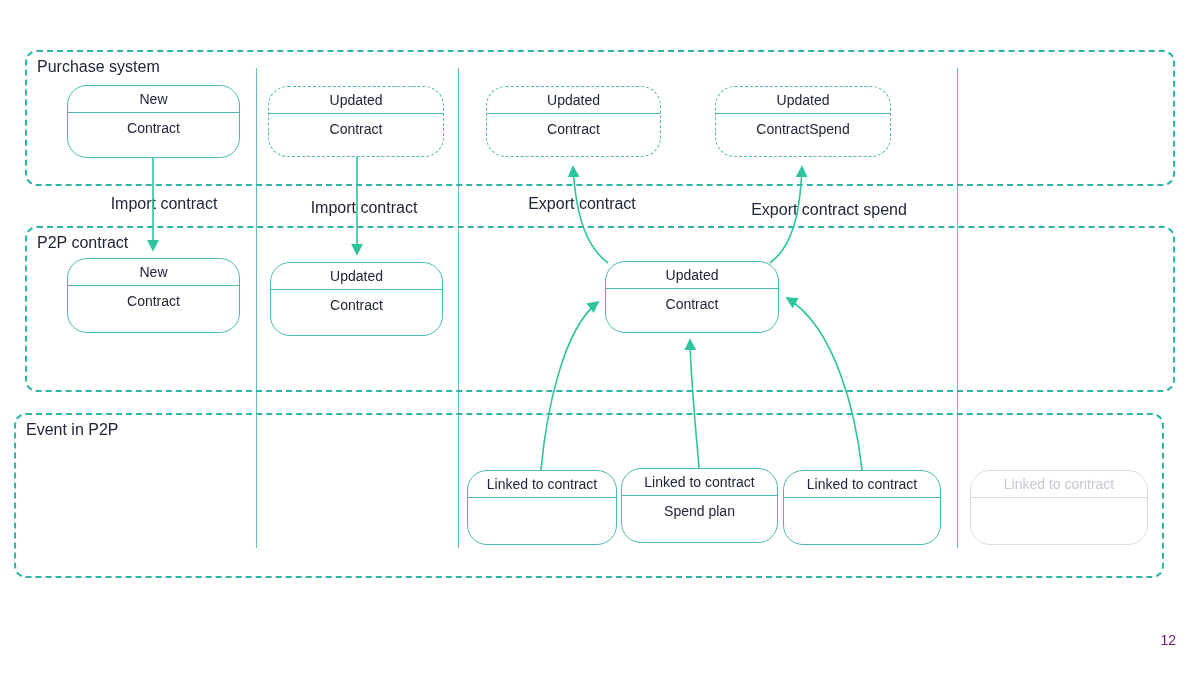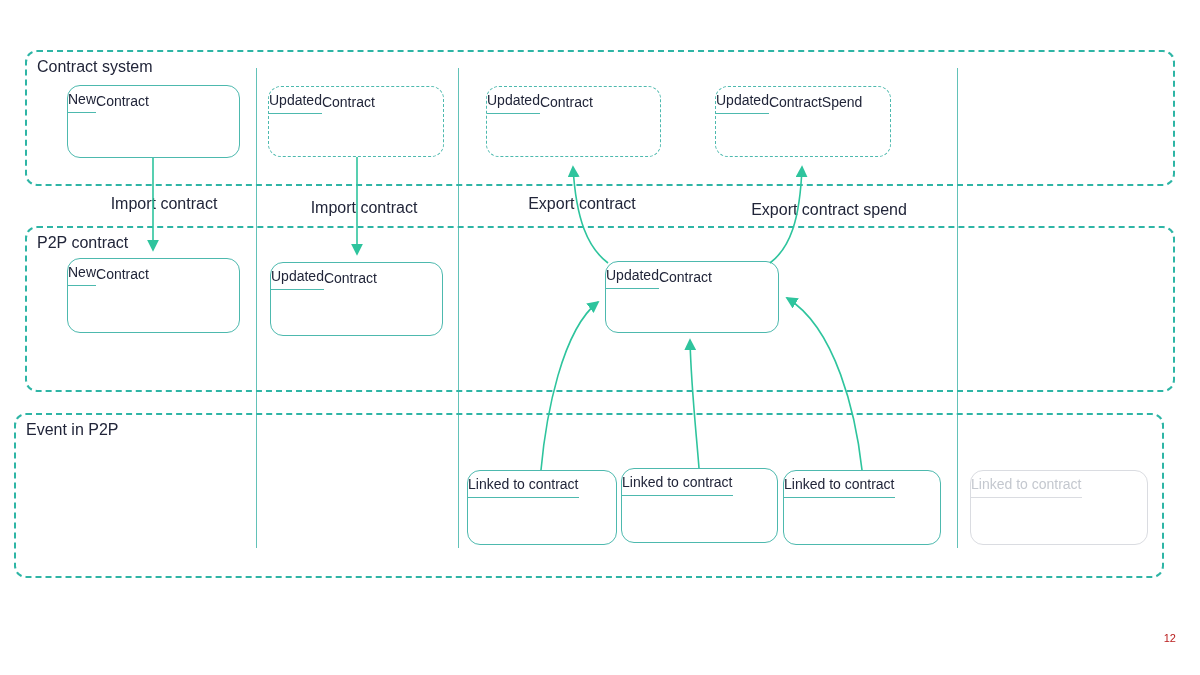--- a/index.html
+++ b/index.html
@@ -6,45 +6,45 @@
   .stage{
     position:relative;width:1200px;height:675px;background:#ffffff;overflow:hidden;
     font-family:"Liberation Sans", sans-serif;color:#212539;
   }
   
   .vline{position:absolute;top:68px;height:480px;width:1px;background:#62c2b8;z-index:0;}
   
   .lane{position:absolute;border:2px dashed #2eb5a5;border-radius:12px;background:transparent;z-index:1;box-sizing:border-box;}
   .lane-label{position:absolute;left:10px;top:6px;font-size:16px;color:#212539;white-space:nowrap;}
   
-  .node{position:absolute;border-radius:13px;background:#ffffff;z-index:2;box-sizing:border-box;
-        border:1.5px solid #4db9ae;display:flex;flex-direction:row;font-size:14px;}
+  .node{position:absolute;border-radius:20px;background:#ffffff;z-index:2;box-sizing:border-box;
+        border:1.5px solid #4db9ae;display:flex;flex-direction:column;font-size:14px;}
   .node.dashed{border-style:dashed;}
   .node.disabled{border-color:#dadce1;color:#c4c8cf;}
   .node-header{height:26px;display:flex;align-items:center;justify-content:center;
                border-bottom:1px solid #4db9ae;white-space:nowrap;}
   .node.disabled .node-header{border-bottom-color:#dadce1;}
   .node-body{flex:0 0 auto;height:30px;display:flex;align-items:center;justify-content:center;white-space:nowrap;}
   
   .flow-label{position:absolute;transform:translateX(-50%);font-size:16px;color:#212539;white-space:nowrap;z-index:2;}
   
   .arrows{position:absolute;left:0;top:0;z-index:3;pointer-events:none;}
-  .page-number{position:absolute;right:24px;top:632px;font-size:11px;color:#b91c1c;z-index:2;}
+  .page-number{position:absolute;right:24px;top:632px;font-size:14px;color:#701a75;z-index:2;}
 </style>
 </head>
 <body>
 
 <div class="stage">
 
   <div class="vline" style="left:256px"></div>
   <div class="vline" style="left:458px"></div>
   <div class="vline" style="left:957px"></div>
 
   <section class="lane" style="left:25px;top:50px;width:1150px;height:136px">
-    <div class="lane-label">Contract system</div>
+    <div class="lane-label">Purchase system</div>
   </section>
   <section class="lane" style="left:25px;top:226px;width:1150px;height:166px">
     <div class="lane-label">P2P contract</div>
   </section>
   <section class="lane" style="left:14px;top:413px;width:1150px;height:165px">
     <div class="lane-label">Event in P2P</div>
   </section>
 
   <div class="node" style="left:67px;top:85px;width:173px;height:73px">
     <div class="node-header">New</div>
@@ -74,20 +74,21 @@
   <div class="node" style="left:605px;top:261px;width:174px;height:72px">
     <div class="node-header">Updated</div>
     <div class="node-body">Contract</div>
   </div>
 
   <div class="node" style="left:467px;top:470px;width:150px;height:75px">
     <div class="node-header">Linked to contract</div>
   </div>
   <div class="node" style="left:621px;top:468px;width:157px;height:75px">
     <div class="node-header">Linked to contract</div>
+    <div class="node-body">Spend plan</div>
   </div>
   <div class="node" style="left:783px;top:470px;width:158px;height:75px">
     <div class="node-header">Linked to contract</div>
   </div>
   <div class="node disabled" style="left:970px;top:470px;width:178px;height:75px">
     <div class="node-header">Linked to contract</div>
   </div>
 
   <div class="flow-label" style="left:164px;top:195px">Import contract</div>
   <div class="flow-label" style="left:364px;top:199px">Import contract</div>

